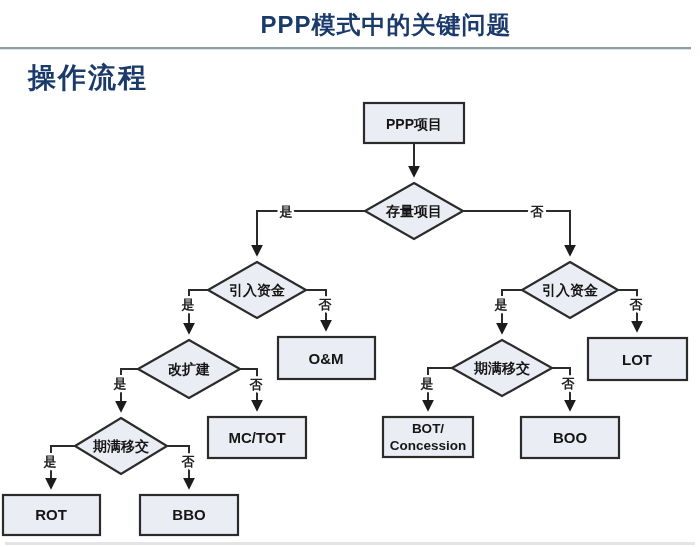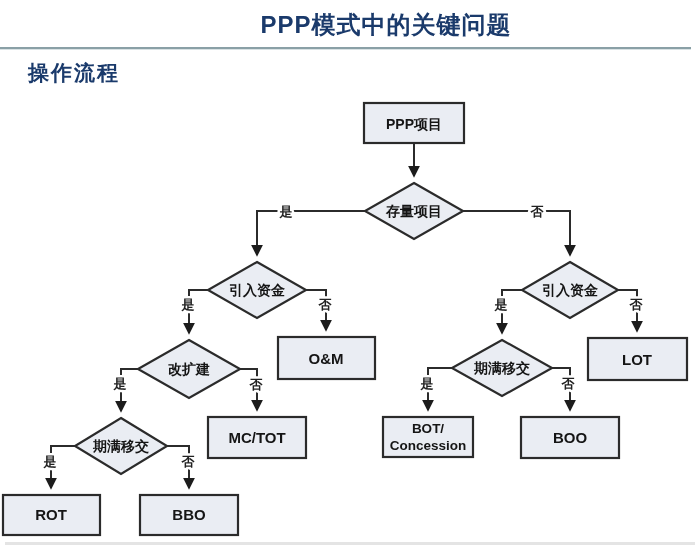--- a/index.html
+++ b/index.html
@@ -12,21 +12,21 @@
     position:absolute;top:9px;left:0;width:700px;text-align:center;
     transform:translateX(36px);
     font-size:24px;font-weight:bold;color:#1a3a6b;letter-spacing:1px;
   }
   .title-divider{
     position:absolute;top:47px;left:0;width:691px;height:2px;
     background:#8aa0a6;border-bottom:1px solid #d9e2e4;
   }
   .section-heading{
     position:absolute;top:59px;left:28px;
-    font-size:21px;font-weight:bold;color:#1a3a6b;letter-spacing:2px;
+    font-size:28px;font-weight:bold;color:#1a3a6b;letter-spacing:2px;
   }
   svg{position:absolute;top:0;left:0;}
   .shape{fill:#eaedf3;stroke:#2b2b2b;stroke-width:2.2px;}
   .edge{fill:none;stroke:#2b2b2b;stroke-width:2px;}
   .node-label{
     font-family:"Liberation Sans","DejaVu Sans",sans-serif;
     font-size:14px;font-weight:bold;fill:#151515;text-anchor:middle;
   }
   .node-label.latin{font-size:15px;}
   .node-label.small{font-size:13.5px;}

